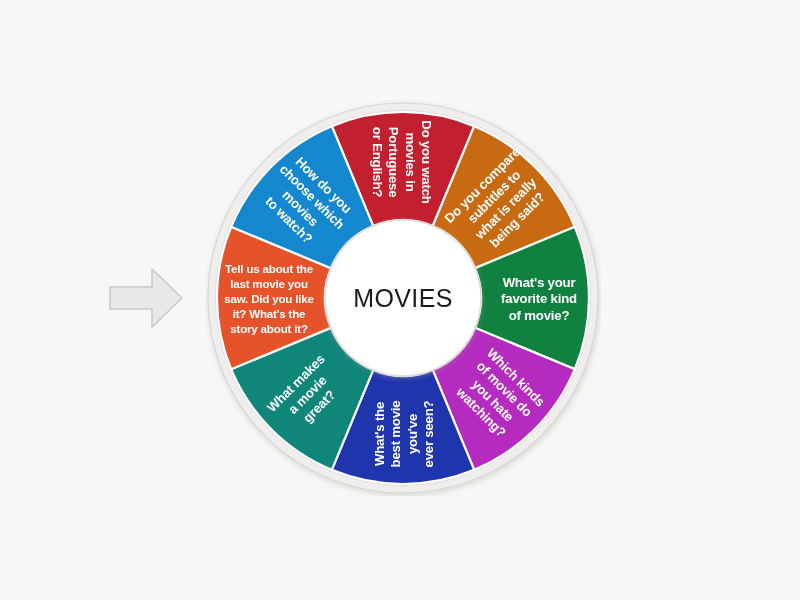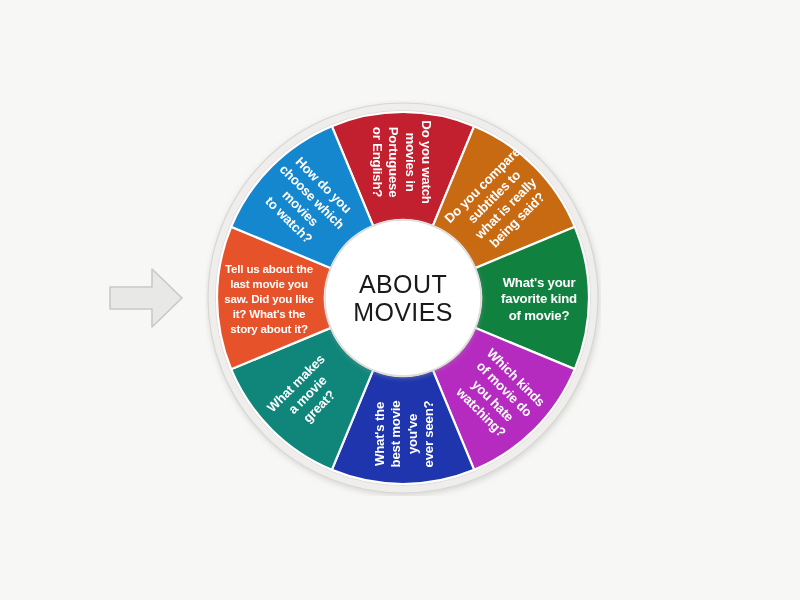--- a/index.html
+++ b/index.html
@@ -142,19 +142,18 @@
             <text class="seg-label" x="0" y="-19.188" text-anchor="middle">How do you</text>
             <text class="seg-label" x="0" y="-2.7879999999999994" text-anchor="middle">choose which</text>
             <text class="seg-label" x="0" y="13.611999999999998" text-anchor="middle">movies</text>
             <text class="seg-label" x="0" y="30.011999999999997" text-anchor="middle">to watch?</text>
           </g>
         </g>
     </svg>
 
     <div id="hub-text">
       <div class="hub-inner">
-        <div>ABOUT</div>
         <div>MOVIES</div>
       </div>
     </div>
   </div>
 
 </div>
 
 </body></html>

